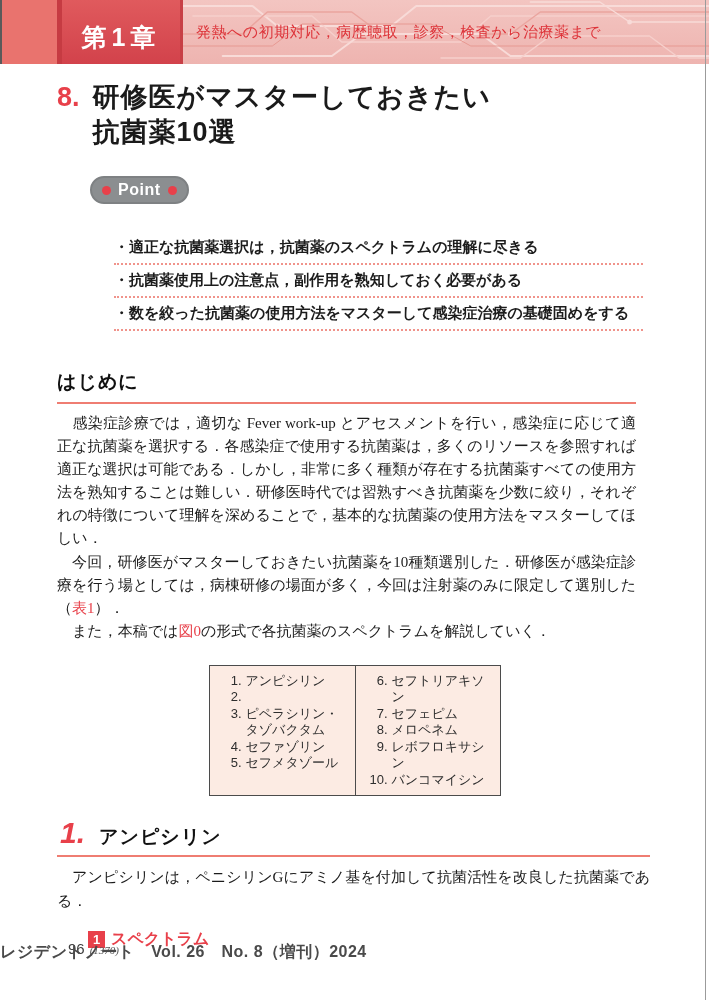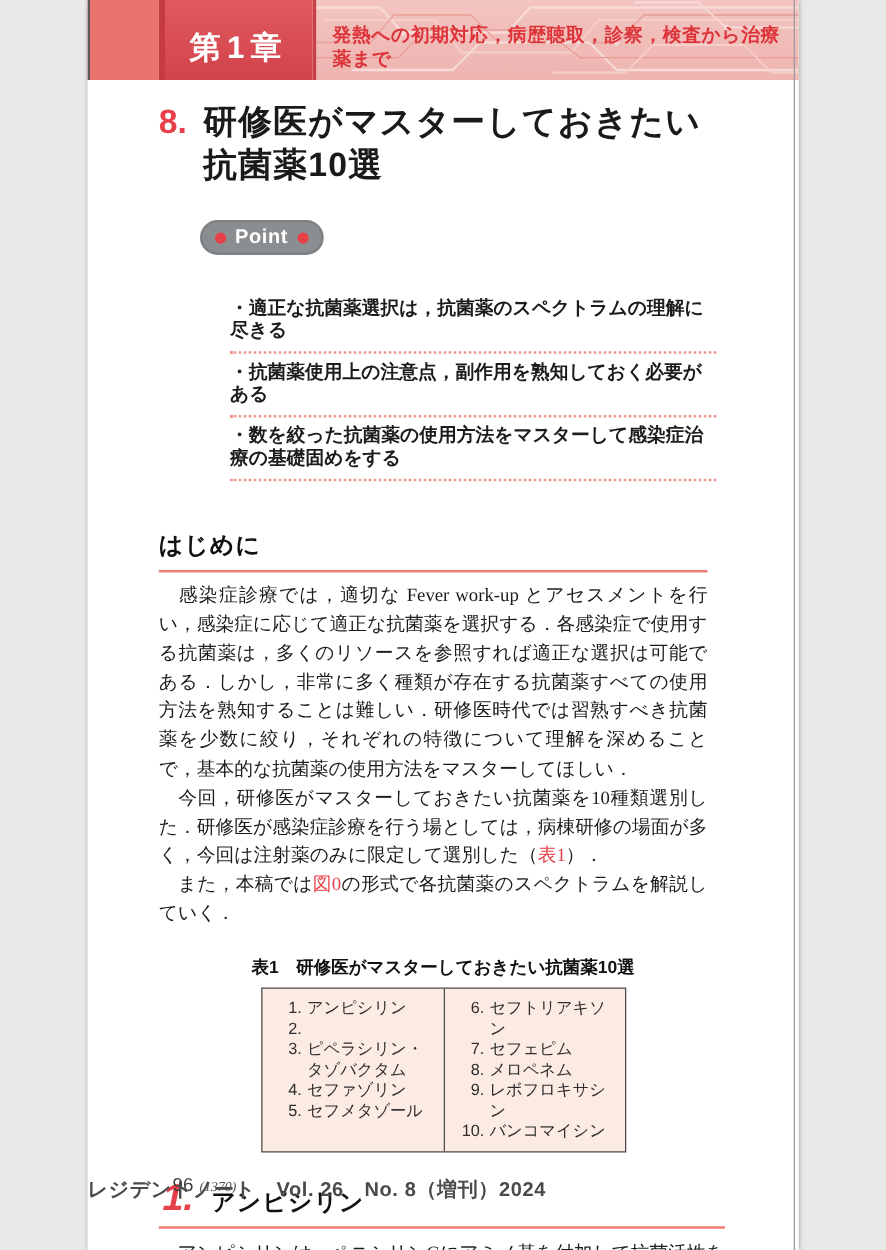--- a/index.html
+++ b/index.html
@@ -1,19 +1,19 @@
 <!DOCTYPE html>
 <html><head>
 <meta charset="utf-8">
 <style>
   * { margin:0; padding:0; box-sizing:border-box; }
   html,body { background:#e9e9e9; }
   body { font-family:"Liberation Sans", sans-serif; }
   .page {
-    position:relative; width:569px; height:1000px; margin:0 auto;
+    position:relative; width:709px; height:1000px; margin:0 auto;
     background:#ffffff; overflow:hidden;
     box-shadow:0 0 4px rgba(0,0,0,.4);
   }
   .page-edge-line { position:absolute; top:0; bottom:0; right:3px; width:1px; background:#9b9b9b; }
 
   
   .banner { position:absolute; top:0; left:0; right:0; height:64px; display:flex; }
   .banner-strip { width:57px; height:100%; background:#e9736e; border-left:2px solid #5a5a5a; }
   .chapter-badge {
     width:123px; height:100%;
@@ -24,22 +24,22 @@
   .chapter-badge span {
     color:#fff; font-size:25px; font-weight:bold; letter-spacing:5px; padding-top:10px;
   }
   .banner-pattern {
     position:relative; flex:1; height:100%;
     background:linear-gradient(180deg,#f3c5c1 0%, #eeb4b0 100%);
     border-left:3px solid #c84046; overflow:hidden;
   }
   .banner-pattern svg { position:absolute; inset:0; width:100%; height:100%; }
   .banner-subtitle {
-    position:absolute; left:13px; bottom:7px;
-    color:#dd3238; font-size:15px; font-weight:bold; letter-spacing:.5px;
+    position:absolute; left:13px; bottom:22px;
+    color:#dd3238; font-size:15px; font-weight:normal; letter-spacing:.5px;
   }
 
   
   .title-block { margin:16px 50px 0 57px; display:flex; align-items:flex-start; }
   .title-num { color:#e8404a; font-size:27px; font-weight:bold; line-height:35px; margin-right:13px; }
   .title-text { color:#1a1a1a; font-size:27px; font-weight:bold; line-height:35px; letter-spacing:1px; }
 
   .authors { margin:60px 49px 0 0; text-align:right; font-size:15px; color:#2a2a2a; }
 
   
@@ -159,21 +159,20 @@
 
   <section class="intro">
     <h2 class="h-main">はじめに</h2>
     <div class="h-rule"></div>
     <p class="body-para">　感染症診療では，適切な Fever work-up とアセスメントを行い，感染症に応じて適正な抗菌薬を選択する．各感染症で使用する抗菌薬は，多くのリソースを参照すれば適正な選択は可能である．しかし，非常に多く種類が存在する抗菌薬すべての使用方法を熟知することは難しい．研修医時代では習熟すべき抗菌薬を少数に絞り，それぞれの特徴について理解を深めることで，基本的な抗菌薬の使用方法をマスターしてほしい．</p>
     <p class="body-para tight"><span>　今回，研修医がマスターしておきたい抗菌薬を10種類選別した．研修医が感染症診療を行う場としては，病棟研修の場面が多く，今回は注射薬のみに限定して選別した（</span><span class="ref">表1</span><span>）．</span></p>
     <p class="body-para tight"><span>　また，本稿では</span><span class="ref">図0</span><span>の形式で各抗菌薬のスペクトラムを解説していく．</span></p>
   </section>
 
   <figure class="table1">
-    <figcaption class="table1-caption">表1　研修医がマスターしておきたい抗菌薬10選</figcaption>
     <div class="table1-box">
       <ul class="table1-col">
         <li>
             <span class="no">1.</span>
             <span>アンピシリン</span>
           </li>
         <li>
             <span class="no">2.</span>
           </li>
         <li>

